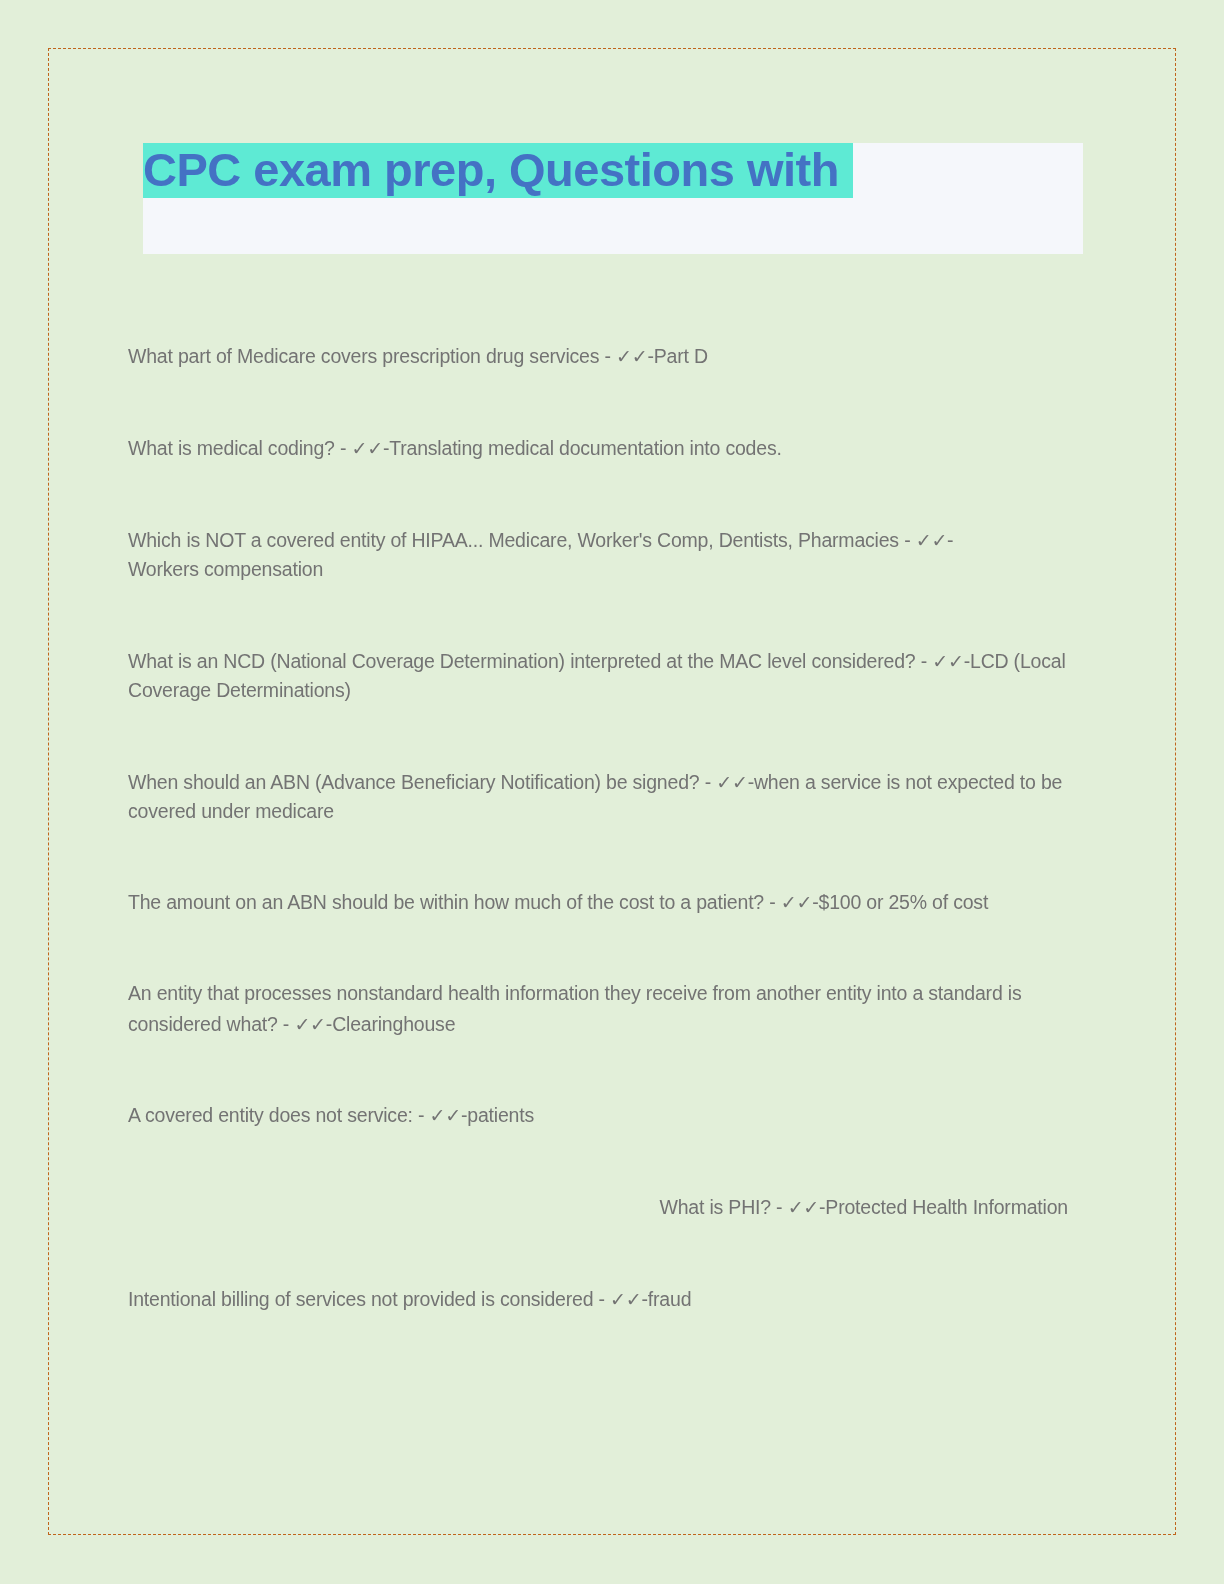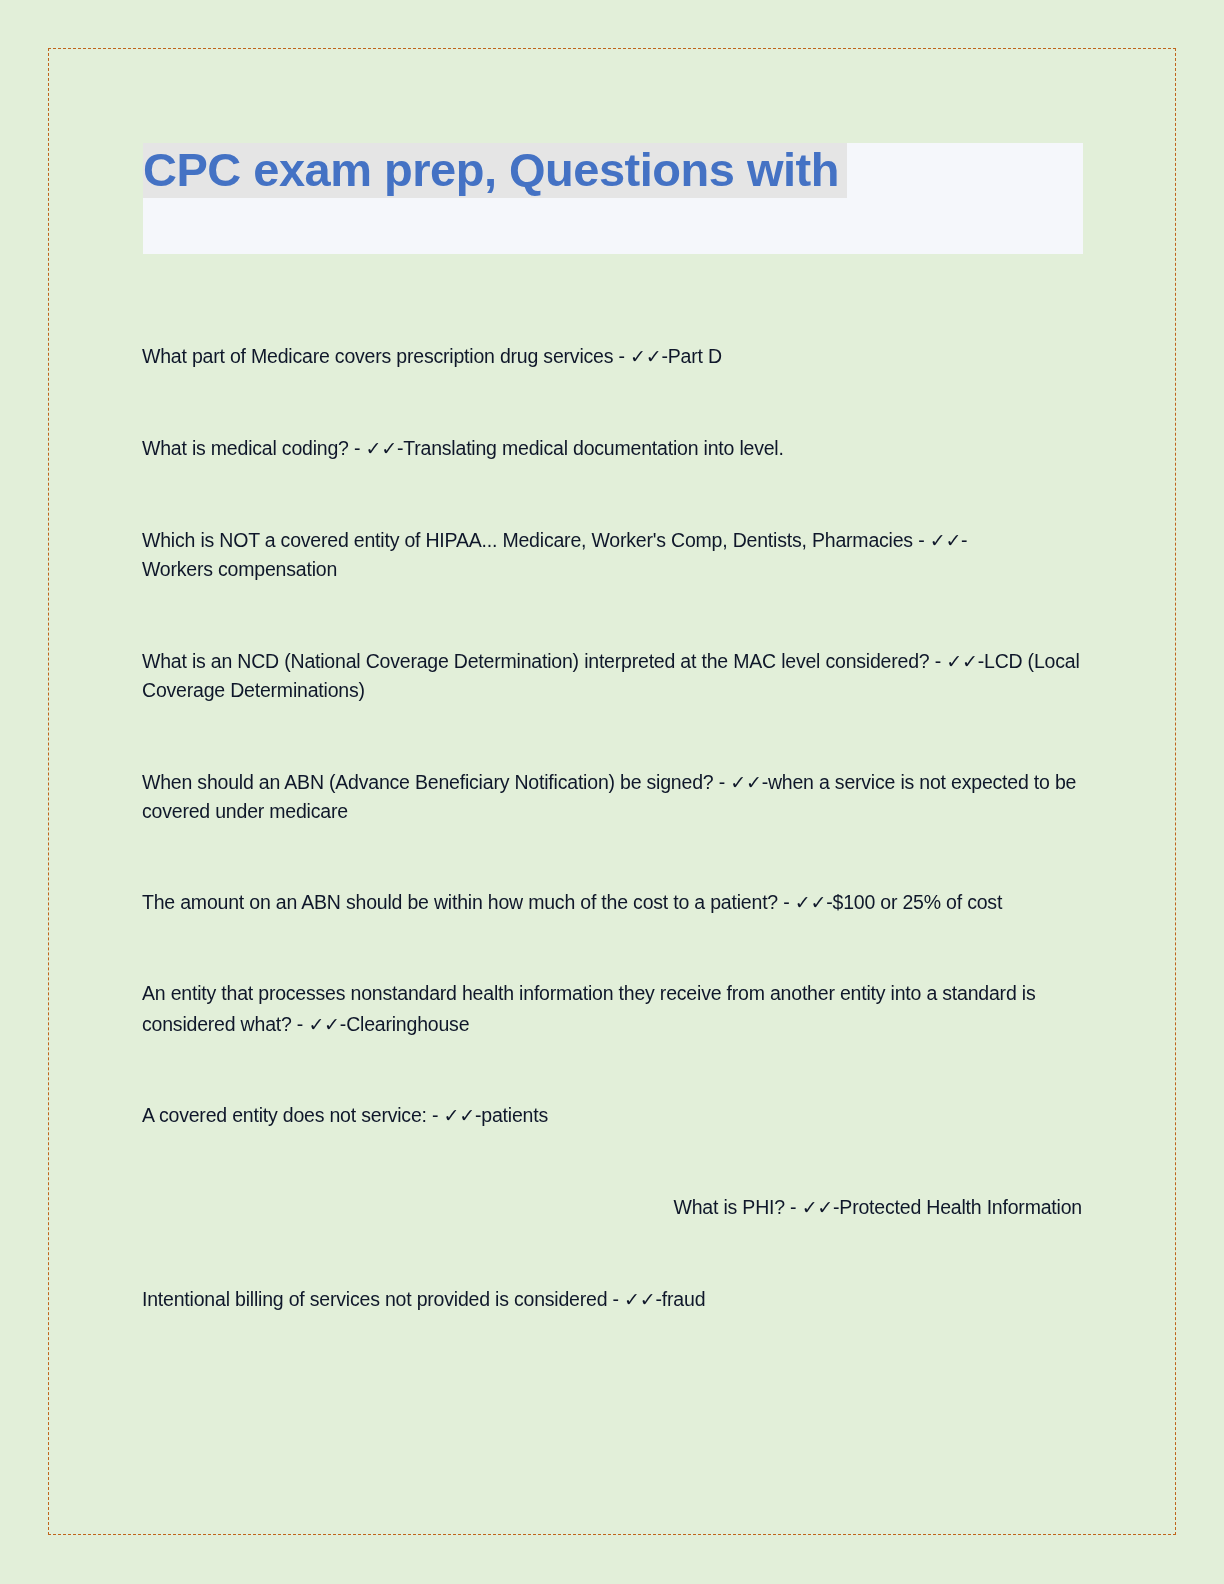--- a/index.html
+++ b/index.html
@@ -26,41 +26,41 @@
   .title-block {
     position: absolute;
     left: 143px;
     top: 143px;
     width: 940px;
     height: 111px;
     background: #f5f7fb;
   }
   .title-line {
     display: inline-block;
-    background: #e5e5e5;
+    background: #5eead4;
     color: #4472c4;
     font-family: "Liberation Sans", sans-serif;
     font-weight: bold;
     font-size: 47px;
     line-height: 54px;
     letter-spacing: -0.5px;
     white-space: nowrap;
-    padding-right: 8px;
+    padding-right: 14px;
   }
   .title-line.l1 { position: absolute; left: 0; top: 0; height: 55px; }
   .title-line.l2 { position: absolute; left: 0; top: 55px; height: 56px; }
 
   .qa {
     position: absolute;
-    left: 142px;
+    left: 128px;
     width: 940px;
     font-family: "Liberation Sans", sans-serif;
     font-size: 19.5px;
     line-height: 29px;
-    color: #0f172a;
+    color: #737373;
     letter-spacing: -0.2px;
   }
   .check {
     font-family: "DejaVu Sans", sans-serif;
     font-weight: bold;
     font-size: 19px;
   }
 </style>
 </head>
 <body>
@@ -69,21 +69,21 @@
 
 <div class="title-block">
   <span class="title-line l1">CPC exam prep, Questions with</span>
 </div>
 
 <div class="qa" style="top:342px;">
   <span>What part of Medicare covers prescription drug services</span><span> - </span><span class="check">✓✓</span><span>-Part D</span>
 </div>
 
 <div class="qa" style="top:434px;">
-  <span>What is medical coding?</span><span> - </span><span class="check">✓✓</span><span>-Translating medical documentation into level.</span>
+  <span>What is medical coding?</span><span> - </span><span class="check">✓✓</span><span>-Translating medical documentation into codes.</span>
 </div>
 
 <div class="qa" style="top:526px; width:880px;">
   <span>Which is NOT a covered entity of HIPAA... Medicare, Worker's Comp, Dentists, Pharmacies</span><span> - </span><span class="check">✓✓</span><span>-Workers compensation</span>
 </div>
 
 <div class="qa" style="top:647px;">
   <span>What is an NCD (National Coverage Determination) interpreted at the MAC level considered?</span><span> - </span><span class="check">✓✓</span><span>-LCD (Local Coverage Determinations)</span>
 </div>
 

